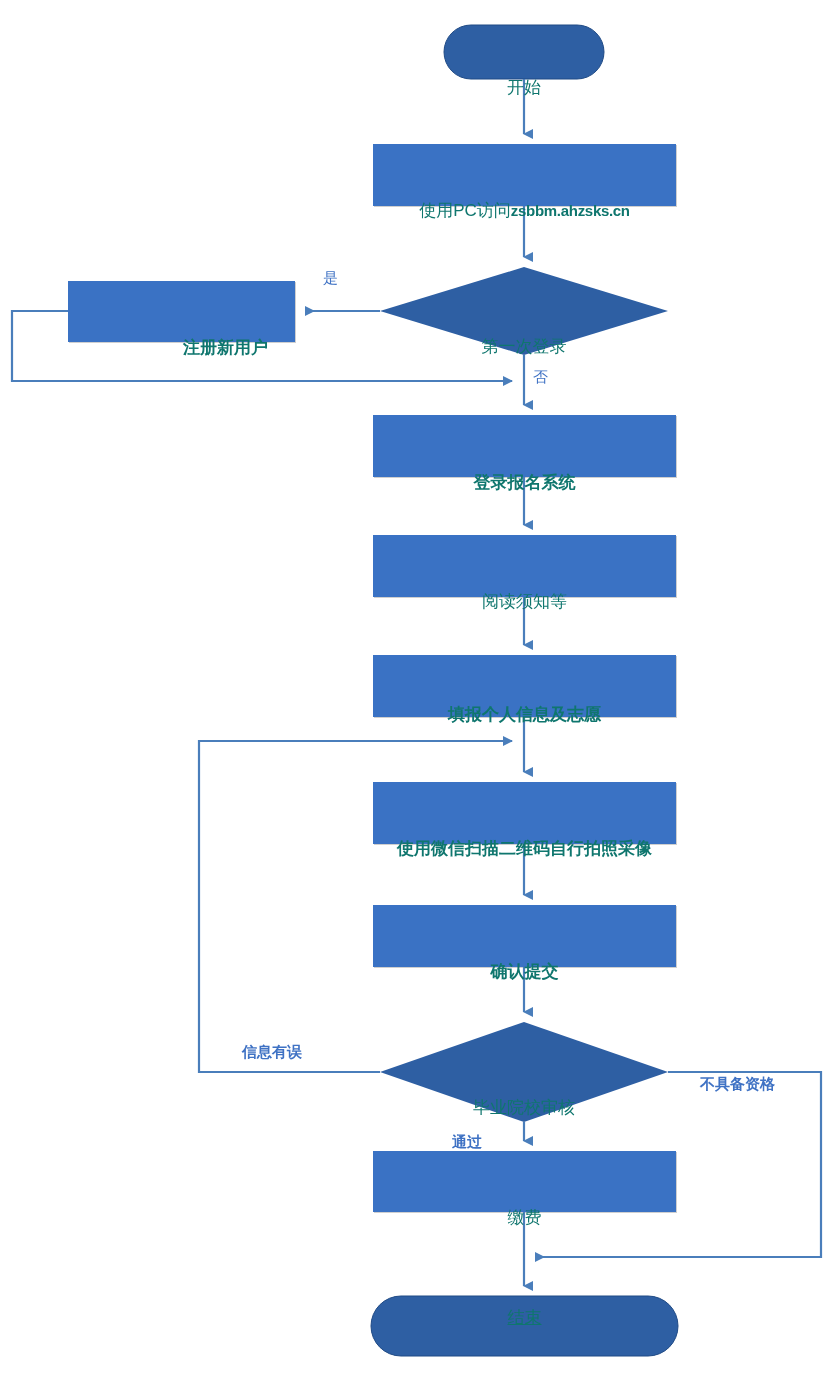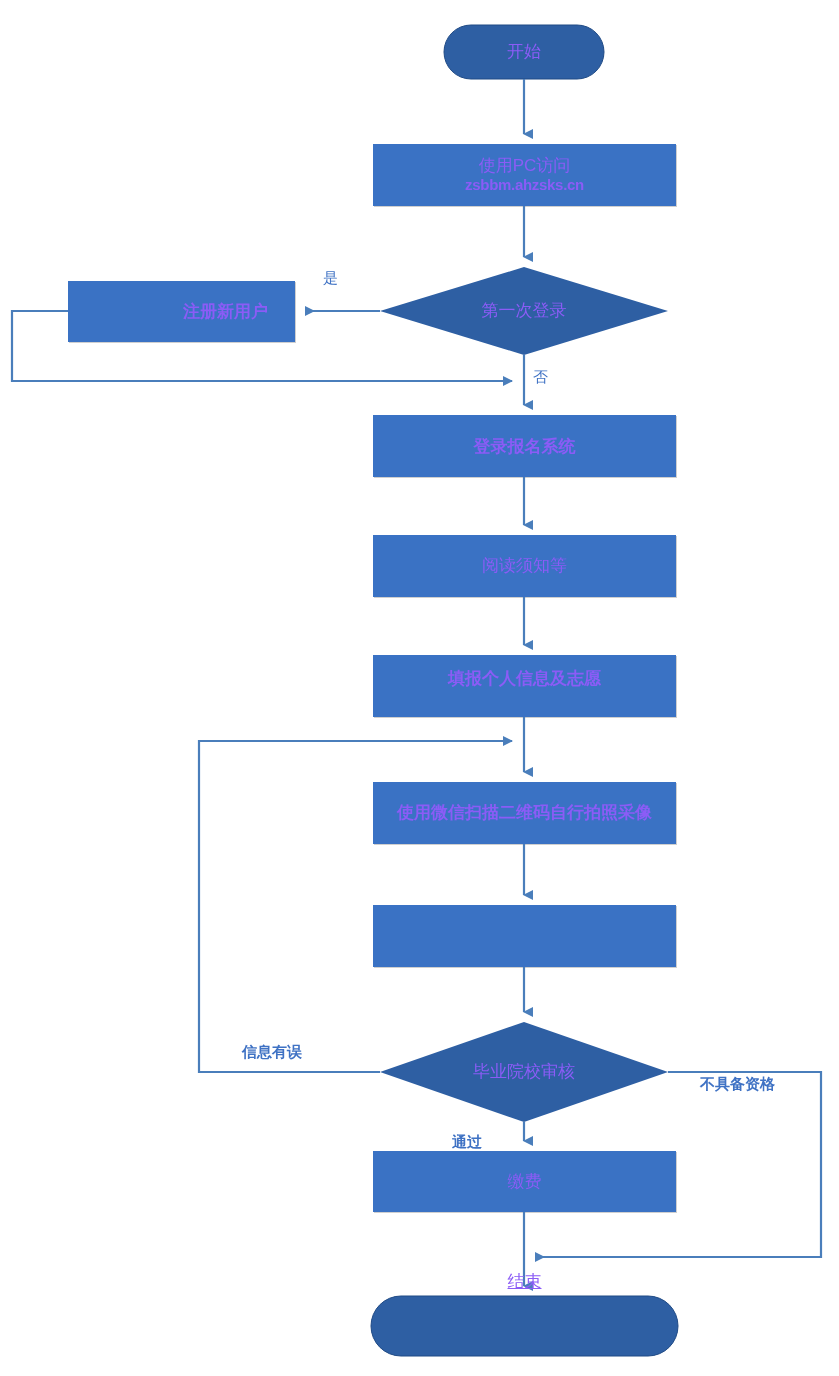--- a/index.html
+++ b/index.html
@@ -23,24 +23,25 @@
     top: 0;
     width: 839px;
     height: 1376px;
   }
   .node-label {
     position: absolute;
     display: flex;
     align-items: center;
     justify-content: center;
     text-align: center;
-    color: #8b5cf6;
+    color: #0f766e;
     line-height: 1.25;
     pointer-events: none;
     white-space: nowrap;
+    margin-top: 36px;
   }
   .node-label.bold { font-weight: bold; }
   .edge-label {
     position: absolute;
     color: #3F72C4;
     font-size: 15px;
     white-space: nowrap;
   }
   .edge-label.bold { font-weight: bold; }
   .sub {
@@ -125,37 +126,38 @@
       <line x1="524" y1="1122" x2="524" y2="1141" marker-end="url(#arrow-down)"></line>
 
       <path d="M668,1072 L821,1072 L821,1257 L536,1257" marker-end="url(#arrow-left)"></path>
 
       <line x1="524" y1="1212" x2="524" y2="1286" marker-end="url(#arrow-down)"></line>
     </g>
   </svg>
 
   <div class="node-label main-line" style="left:444px; top:25px; width:160px; height:54px; font-size:17px;">开始</div>
 
-  <div class="node-label" style="left:373px; top:144px; width:303px; height:62px; flex-direction:column;">
+  <div class="node-label" style="left:373px; top:144px; width:303px; height:62px; flex-direction:row;">
     <span class="main-line">使用PC访问</span>
     <span class="sub">zsbbm.ahzsks.cn</span>
   </div>
 
   <div class="node-label main-line" style="left:404px; top:287px; width:240px; height:48px;">第一次登录</div>
 
   <div class="node-label main-line bold" style="left:68px; top:281px; width:227px; height:61px;padding-left:44px;">注册新用户</div>
 
   <div class="node-label main-line bold" style="left:373px; top:415px; width:303px; height:64px;text-align:center;">登录报名系统</div>
 
   <div class="node-label main-line" style="left:373px; top:535px; width:303px; height:62px;">阅读须知等</div>
 
   <div class="node-label main-line bold" style="left:373px; top:655px; width:303px; height:48px;">填报个人信息及志愿</div>
 
   <div class="node-label main-line bold" style="left:373px; top:782px; width:303px; height:62px;text-align:center;">使用微信扫描二维码自行拍照采像</div>
 
+  <div class="node-label main-line bold" style="left:373px; top:905px; width:303px; height:62px;">确认提交</div>
 
   <div class="node-label main-line" style="left:404px; top:1048px; width:240px; height:48px;">毕业院校审核</div>
 
   <div class="node-label main-line" style="left:373px; top:1151px; width:303px; height:61px;">缴费</div>
 
   <div class="node-label main-line" style="left:371px; top:1252px; width:307px; height:60px;text-decoration:underline;">结束</div>
 
   <div class="edge-label" style="left:323px; top:269px;">是</div>
 
   <div class="edge-label" style="left:533px; top:368px;">否</div>

